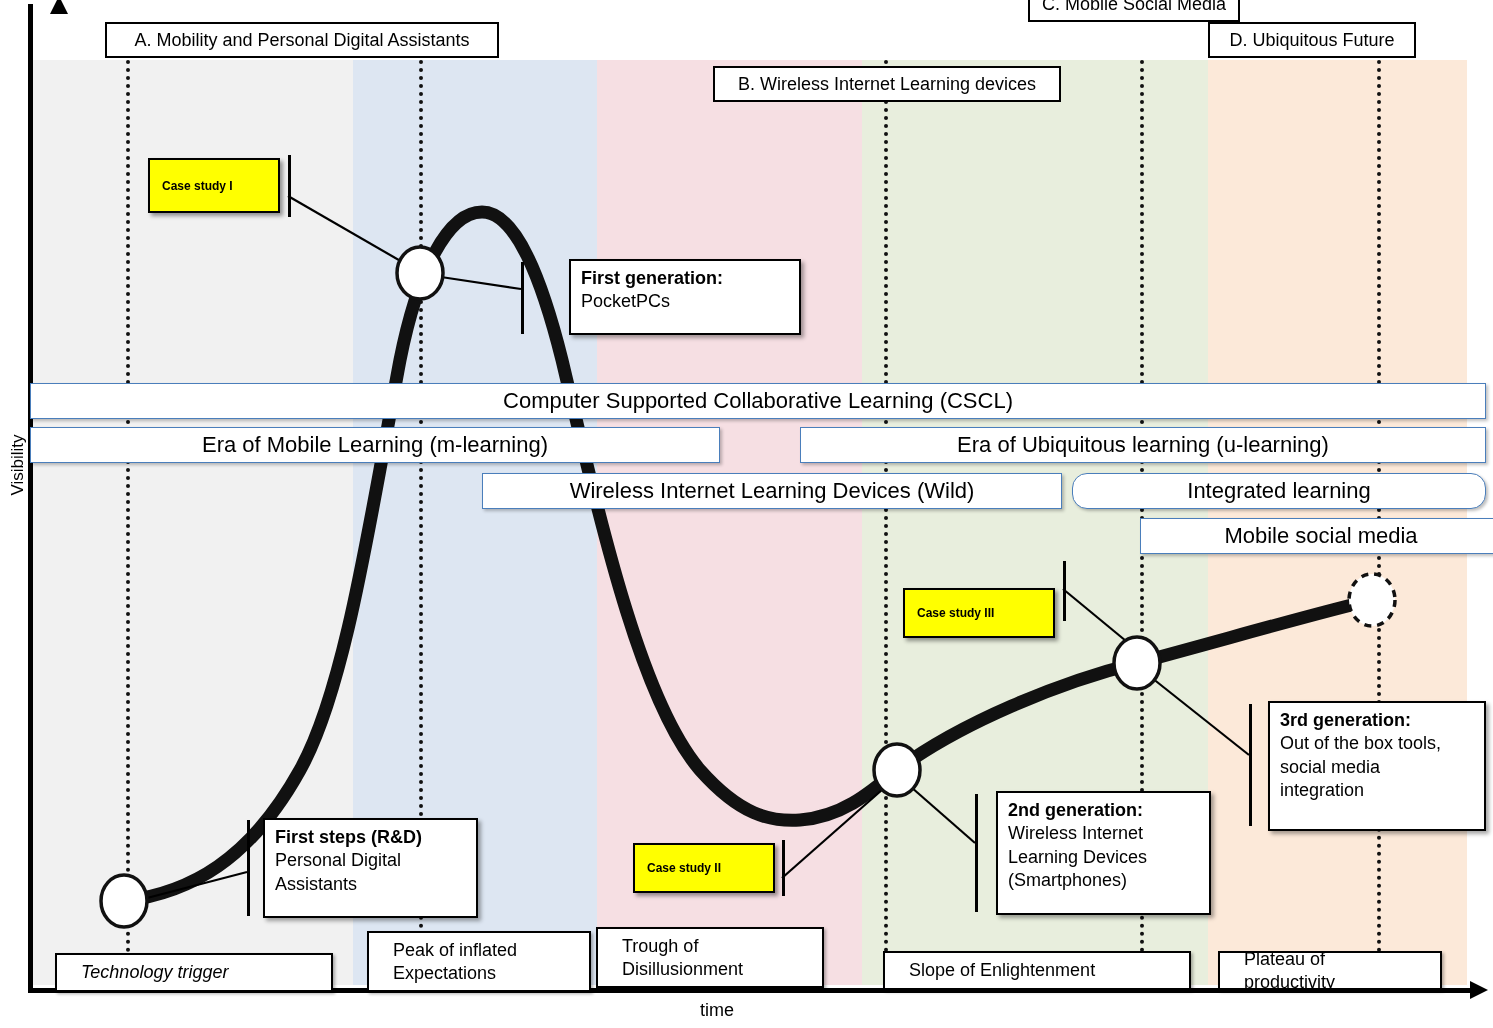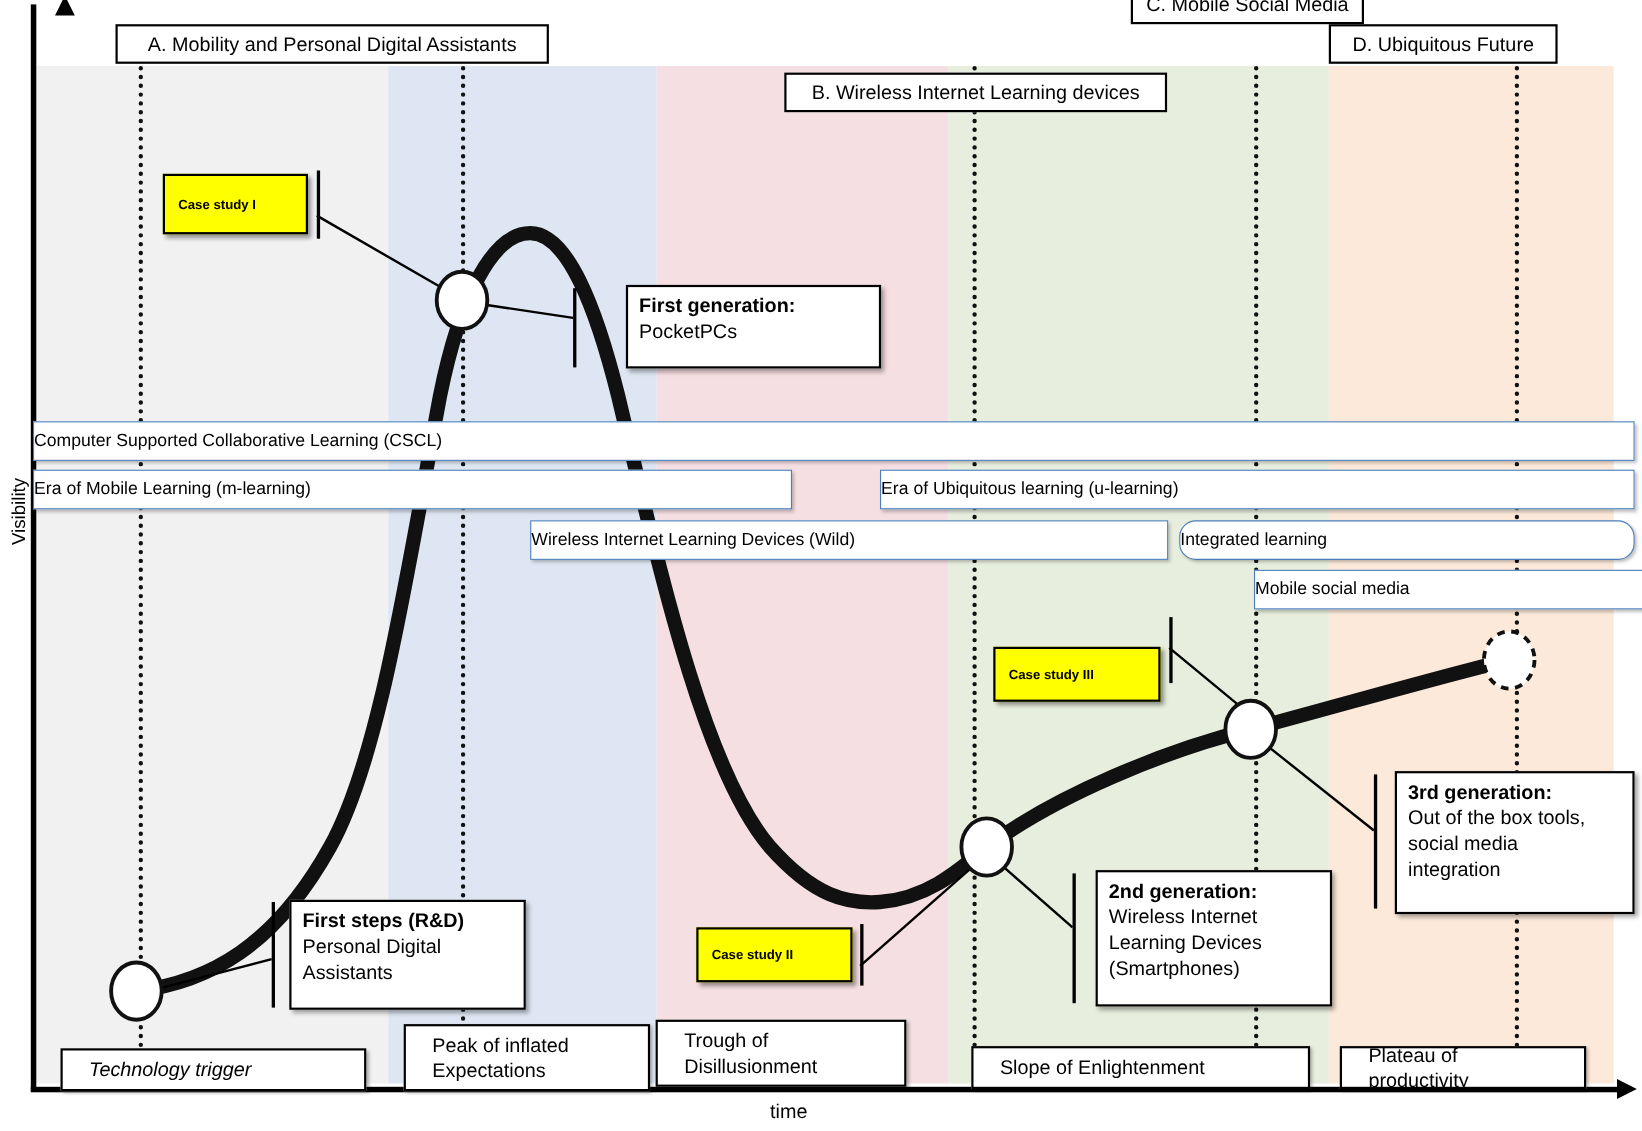--- a/index.html
+++ b/index.html
@@ -27,22 +27,22 @@
   .vdot{position:absolute;top:60px;width:0;height:925px;
         border-left:4px dotted #111;}
 
   
   .hbox{position:absolute;background:#fff;border:2px solid #000;
         display:flex;align-items:center;justify-content:center;
         font-size:18px;box-sizing:border-box;padding:0 8px;white-space:nowrap;}
 
   
   .ebar{position:absolute;background:#fff;border:1.5px solid #4a7ebb;
-        display:flex;align-items:center;justify-content:flex-start;
-        font-size:16px;box-sizing:border-box;
+        display:flex;align-items:center;justify-content:center;
+        font-size:22px;box-sizing:border-box;
         box-shadow:2px 2px 3px rgba(0,0,0,0.25);}
 
   
   .sbox{position:absolute;background:#fff;border:2px solid #000;
         display:flex;align-items:center;box-sizing:border-box;
         padding:4px 24px;font-size:18px;line-height:1.25;
         box-shadow:2px 2px 3px rgba(0,0,0,0.3);}
 
   
   .cbox{position:absolute;background:#fff;border:2px solid #000;

